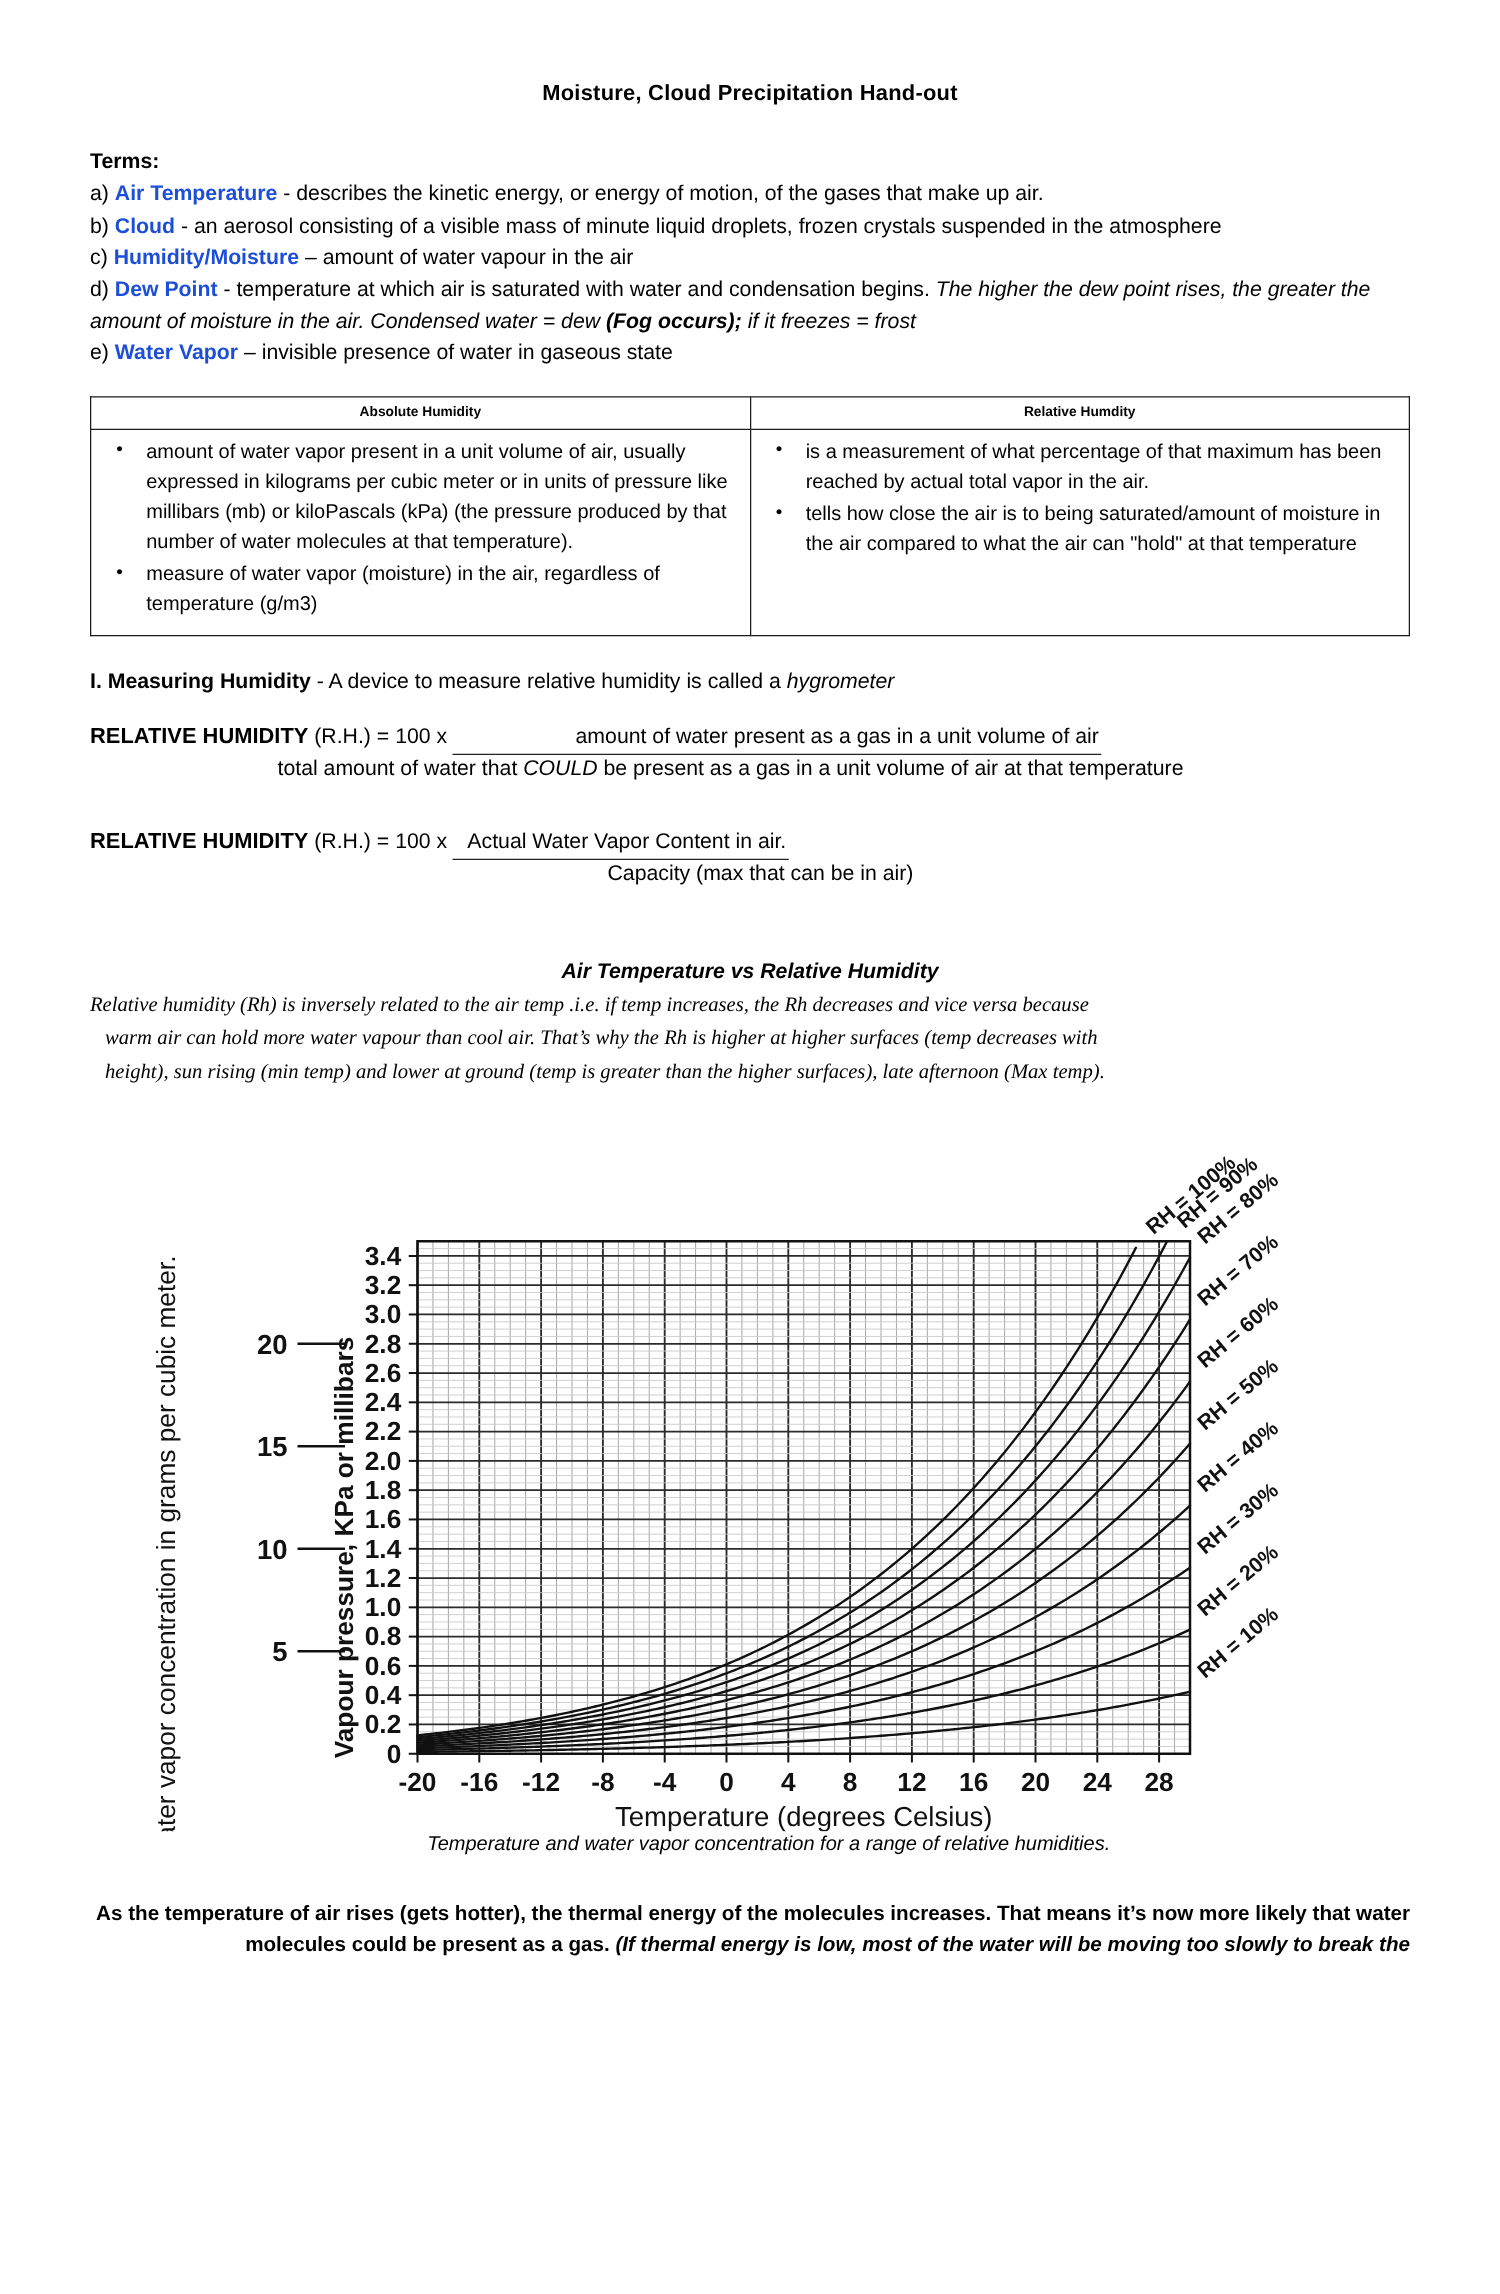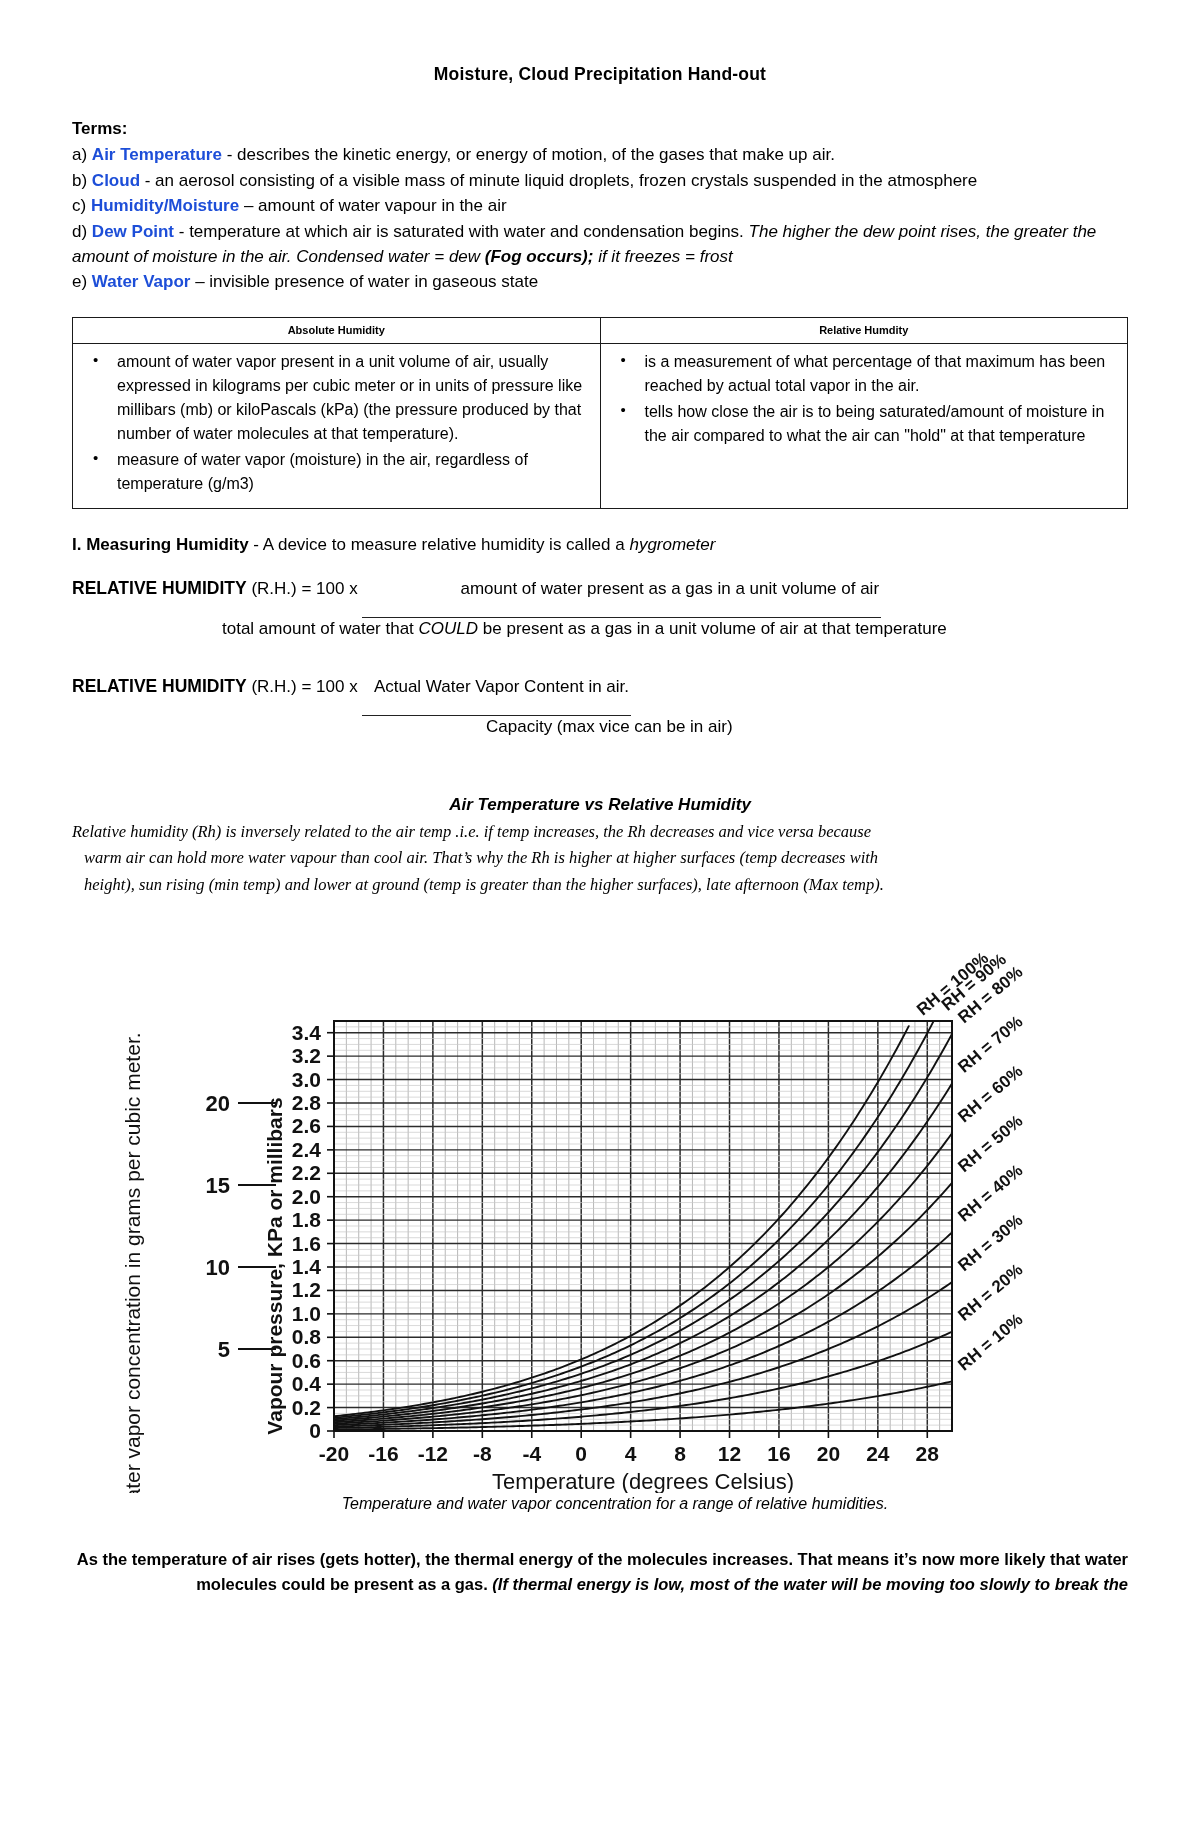--- a/index.html
+++ b/index.html
@@ -93,21 +93,21 @@
     white-space: nowrap;
   }
   .f-lead {
     font-weight: bold;
     font-size: 17.5px;
   }
   .f-lead-rest { font-weight: normal; font-size: 17px; }
   .underline-seg {
     border-bottom: 1.4px solid #222;
     display: inline-block;
-    padding: 0 2px 16px 2px;
+    padding: 0 2px 2px 2px;
   }
   .num-indent-1 { display: inline-block; width: 96px; }
   .denom-1 { padding-left: 150px; font-size: 17px; }
   .denom-2 { padding-left: 414px; font-size: 17px; }
 
   .formula-block.second { margin-top: 34px; }
 
   
   .atvrh-title {
     text-align: center;
@@ -225,21 +225,21 @@
       <span>total amount of water that </span><span class="ital">COULD</span><span> be present as a gas in a unit volume of air at that temperature</span>
     </div>
   </div>
 
   <div class="formula-block second">
     <div class="formula-row">
       <span class="f-lead">RELATIVE HUMIDITY</span><span class="f-lead-rest"> (R.H.) = 100 x</span>
       <span class="underline-seg">&nbsp;&nbsp;<span>Actual Water Vapor Content in air.</span></span>
     </div>
     <div class="formula-row denom-2">
-      <span>Capacity (max vice can be in air)</span>
+      <span>Capacity (max that can be in air)</span>
     </div>
   </div>
 
   <div class="atvrh-title">Air Temperature vs Relative Humidity</div>
   <div class="atvrh-body">
     <span class="l1">Relative humidity (Rh) is inversely related to the air temp .i.e. if temp increases, the Rh decreases and vice versa because</span>
     <span class="l2">warm air can hold more water vapour than cool air. That’s why the Rh is higher at higher surfaces (temp decreases with</span>
     <span class="l3">height), sun rising (min temp) and lower at ground (temp is greater than the higher surfaces), late afternoon (Max temp).</span>
   </div>
 

